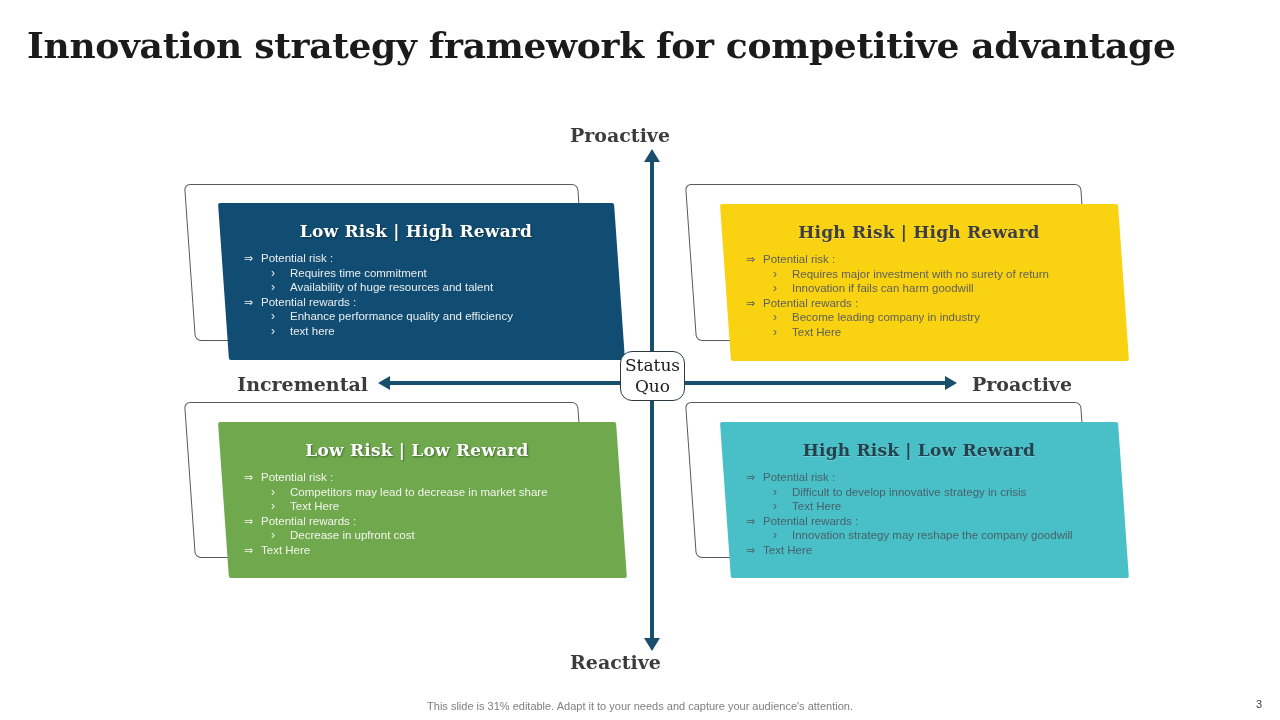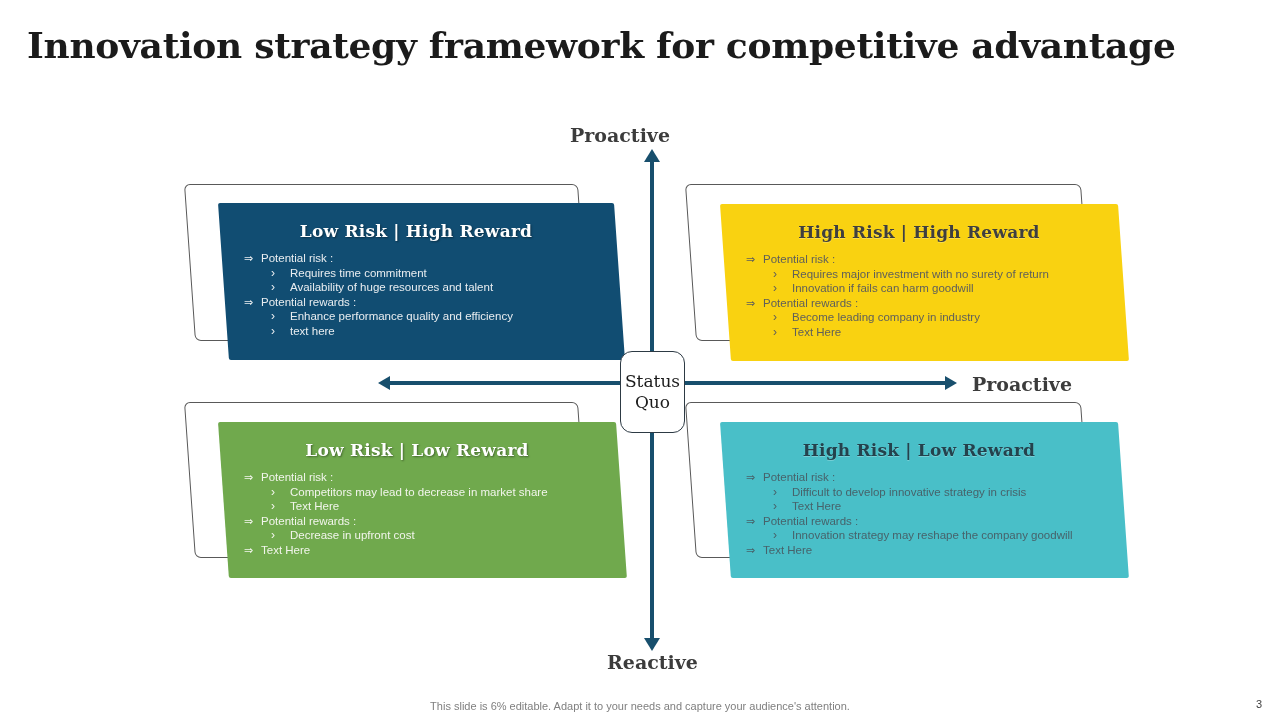--- a/index.html
+++ b/index.html
@@ -25,25 +25,25 @@
   .arrow{ position:absolute; width:0; height:0; }
   .arrow-up{ left:644px; top:149px; border-left:8px solid transparent; border-right:8px solid transparent; border-bottom:13px solid var(--axis-color); }
   .arrow-down{ left:644px; top:638px; border-left:8px solid transparent; border-right:8px solid transparent; border-top:13px solid var(--axis-color); }
   .arrow-left{ left:378px; top:376px; border-top:7px solid transparent; border-bottom:7px solid transparent; border-right:12px solid var(--axis-color); }
   .arrow-right{ left:945px; top:376px; border-top:7px solid transparent; border-bottom:7px solid transparent; border-left:12px solid var(--axis-color); }
   .axis-label{
     position:absolute; font-family:"DejaVu Serif","Liberation Serif",serif;
     font-weight:bold; font-size:19px; color:#3c3c3c;
   }
   .label-top{ left:570px; top:124px; width:165px; text-align:left; }
-  .label-bottom{ left:570px; top:651px; width:165px; text-align:center; }
+  .label-bottom{ left:570px; top:651px; width:165px; text-align:left; }
   .label-left{ left:200px; top:373px; width:168px; text-align:right; }
   .label-right{ left:972px; top:373px; width:168px; text-align:left; }
   .status-quo{
-    position:absolute; left:620px; top:351px; width:65px; height:82px;
+    position:absolute; left:620px; top:351px; width:65px; height:50px;
     background:#ffffff; border:1.5px solid #2d3a44; border-radius:12px;
     display:flex; align-items:center; justify-content:center; text-align:center;
     font-family:"DejaVu Serif","Liberation Serif",serif; font-size:17px;
     line-height:21px; color:#1c1c1c; z-index:5;
   }
   
   .outline{
     position:absolute; background:#ffffff; border:1px solid #595959;
     border-radius:6px; transform:skewX(4deg); transform-origin:0 0;
   }
@@ -95,20 +95,21 @@
 
   <div class="vline"></div>
   <div class="hline"></div>
   <div class="arrow arrow-up"></div>
   <div class="arrow arrow-down"></div>
   <div class="arrow arrow-left"></div>
   <div class="arrow arrow-right"></div>
 
   <div class="axis-label label-top">Proactive</div>
   <div class="axis-label label-bottom">Reactive</div>
+  <div class="axis-label label-left">Incremental</div>
   <div class="axis-label label-right">Proactive</div>
 
   <div class="status-quo">
     <span>Status Quo</span>
   </div>
 
   <div class="outline outline-tl"></div>
   <div class="card card-tl light-title" style="background: rgb(17, 77, 114);">
     <div class="card-inner" style="color: rgb(233, 237, 240);">
       <div class="card-title" style="color: rgb(255, 255, 255);">Low Risk | High Reward</div>
@@ -233,16 +234,16 @@
             <span class="txt">Innovation strategy may reshape the company goodwill</span>
           </div>
           <div class="li lvl1">
             <span class="marker">⇒</span>
             <span class="txt">Text Here</span>
           </div>
         </div>
     </div>
   </div>
 
-  <div class="footer">This slide is 6% editable. Adapt it to your needs and capture your audience's attention.</div>
+  <div class="footer">This slide is 31% editable. Adapt it to your needs and capture your audience's attention.</div>
   <div class="page-number">3</div>
 
 </div>
 
 </body></html>

